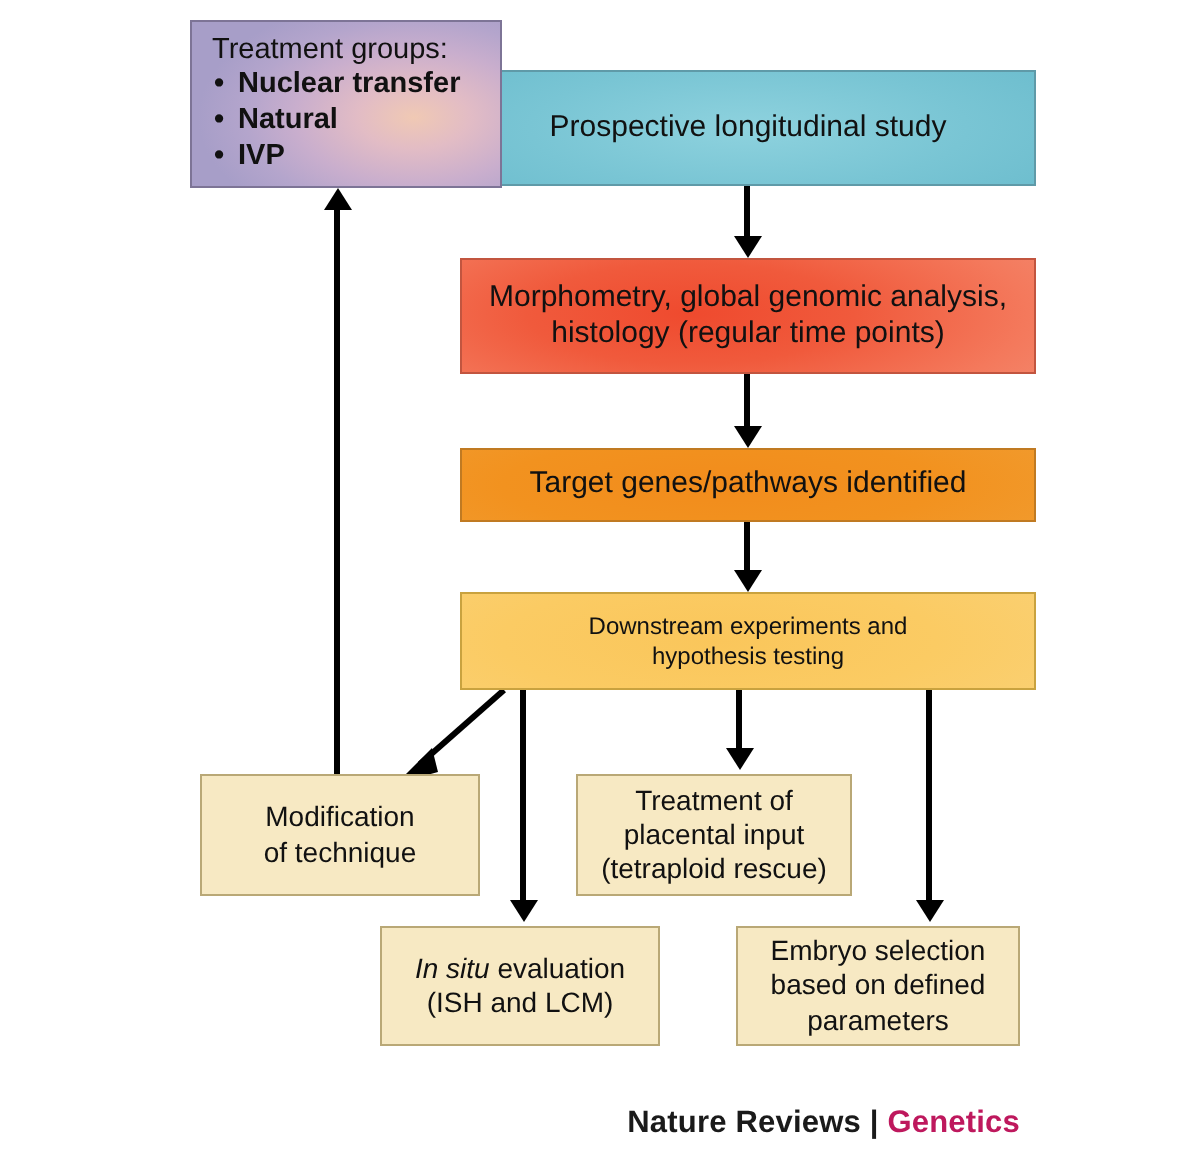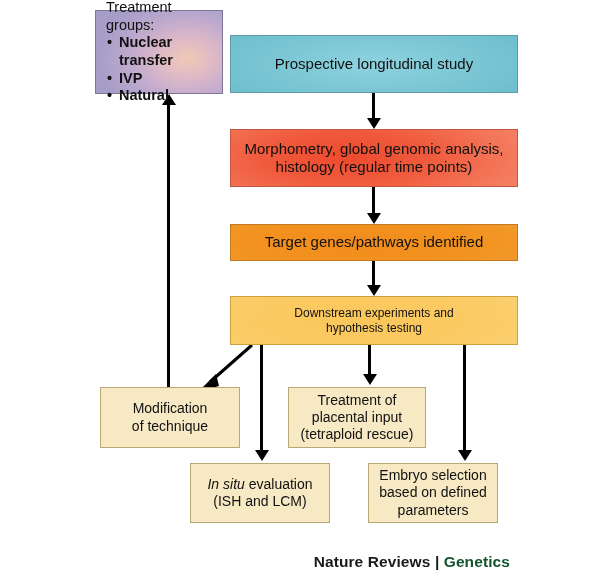--- a/index.html
+++ b/index.html
@@ -28,21 +28,21 @@
     text-align: center;
     color: #111111;
     line-height: 1.22;
     border: 1px solid #9a8f86;
     z-index: 3;
   }
   .box .txt { display: block; width: 100%; padding: 0 6px; }
 
   
   #box-treatment {
-    left: 95px; top: 10px; width: 128px; height: 84px;
+    left: 95px; top: 10px; width: 156px; height: 84px;
     background:
       radial-gradient(ellipse 70% 75% at 72% 58%, #f0c9b4 0%, #e2bcc5 26%, #c9aecd 55%, #b4a5cc 78%, #a79ec8 100%);
     border-color: #7d7496;
     font-size: 14.5px;
     text-align: left;
     justify-content: flex-start;
     z-index: 5;
   }
   #box-treatment .txt { text-align: left; padding: 0 0 0 10px; }
   #box-treatment .hdr { display:block; }
@@ -90,21 +90,21 @@
   }
 
   .cream {
     background: #f7e9c3;
     border-color: #b9a876;
     font-size: 14px;
   }
   #box-modification { left: 100px; top: 387px; width: 140px; height: 61px; justify-content: flex-end; }
   #box-evaluation   { left: 288px; top: 387px; width: 138px; height: 61px; }
   #box-insitu       { left: 190px; top: 463px; width: 140px; height: 60px; }
-  #box-embryo       { left: 368px; top: 463px; width: 130px; height: 60px; }
+  #box-embryo       { left: 368px; top: 463px; width: 142px; height: 60px; }
 
   .ital { font-style: italic; }
 
   
   .vline {
     position: absolute;
     width: 3px;
     background: #000000;
     z-index: 1;
   }
@@ -125,21 +125,21 @@
     position: absolute;
     right: 90px;
     top: 553px;
     font-size: 15.5px;
     font-weight: bold;
     letter-spacing: 0.1px;
     white-space: nowrap;
   }
   #footer .nr { color: #1a1a1a; margin-left: 44px; }
   #footer .bar { color: #1a1a1a; font-weight: bold; }
-  #footer .gen { color: #14532d; }
+  #footer .gen { color: #be185d; }
 </style>
 </head>
 <body>
 
 <div id="canvas">
 
   <div class="vline" style="left:372px; top:93px; height:28px;"></div>
   <div class="arrowhead arrow-down" style="left:366.5px; top:118px;"></div>
 
   <div class="vline" style="left:372px; top:187px; height:28px;"></div>
@@ -163,22 +163,22 @@
   </svg>
 
   <div class="vline" style="left:167px; top:104px; height:283px;"></div>
   <div class="arrowhead arrow-up" style="left:161.5px; top:94px;"></div>
 
   <div class="box" id="box-treatment">
     <span class="txt">
       <span class="hdr">Treatment groups:</span>
       <ul>
         <li>Nuclear transfer</li>
+        <li>Natural</li>
         <li>IVP</li>
-        <li>Natural</li>
       </ul>
     </span>
   </div>
 
   <div class="box" id="box-morphometry">
     <span class="txt">
       <span>Morphometry, global genomic analysis,</span><br>
       <span>histology (regular time points)</span>
     </span>
   </div>

